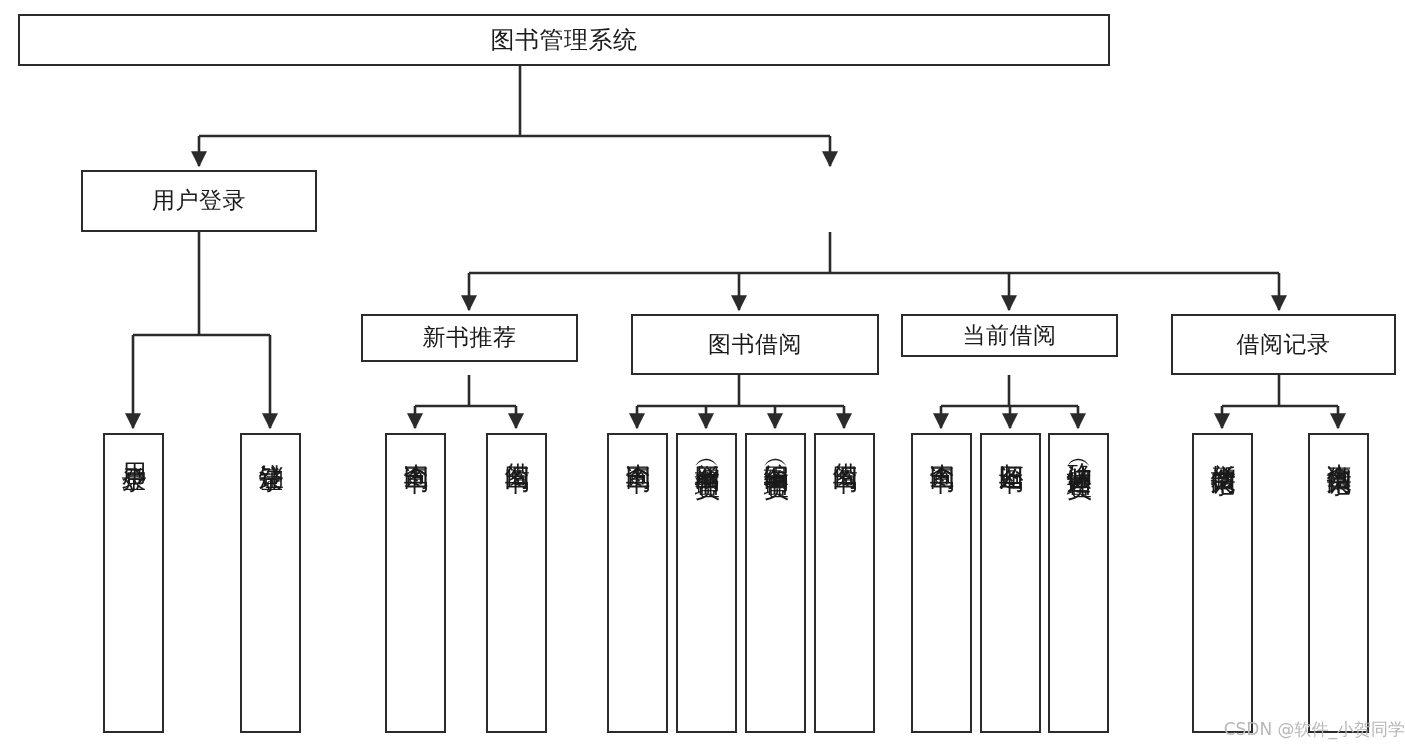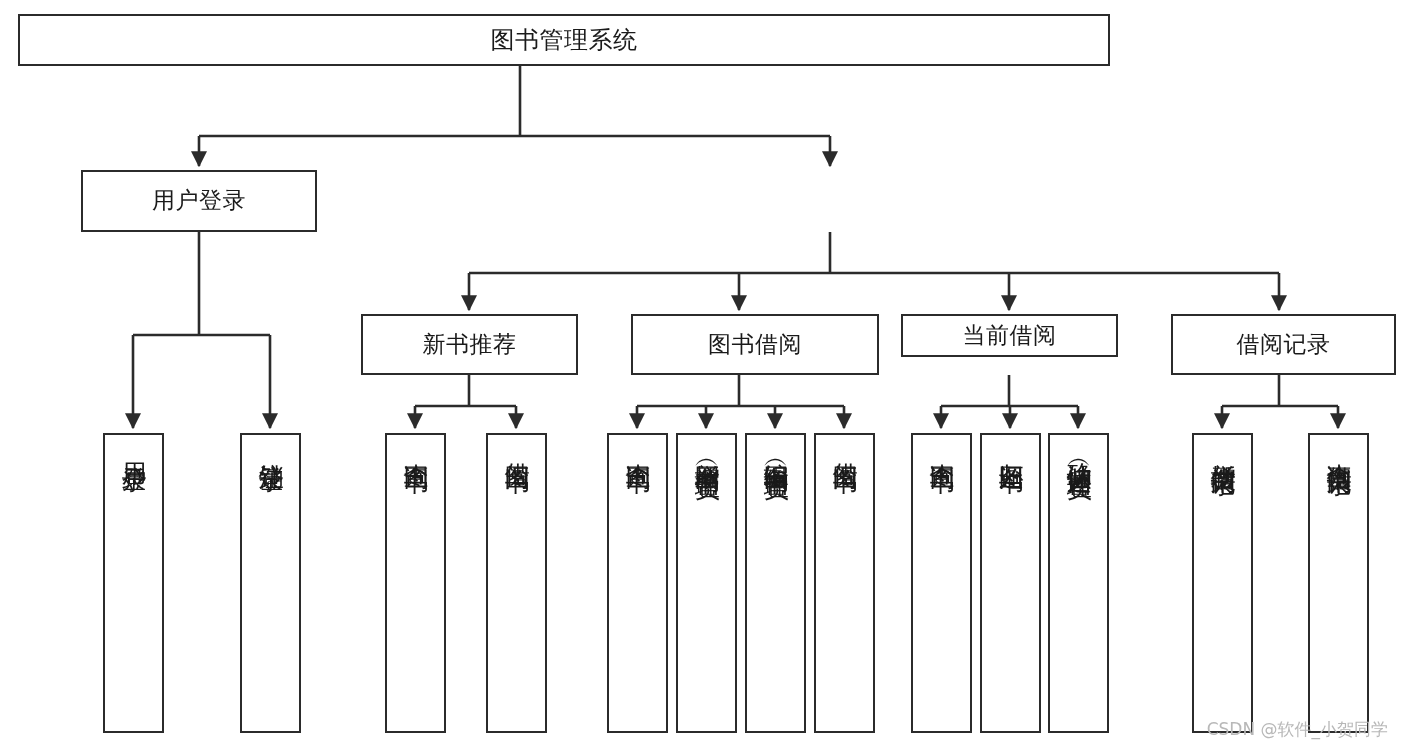--- a/index.html
+++ b/index.html
@@ -59,21 +59,21 @@
   .node.v .node-label {
     writing-mode: vertical-rl;
     text-orientation: upright;
     font-size: 25px;
     line-height: 1.05;
     letter-spacing: 2px;
     white-space: nowrap;
   }
   .watermark {
     position: absolute;
-    right: 17px;
+    right: 0;
     bottom: 6px;
     font-size: 17px;
     color: #b8b8b8;
     white-space: nowrap;
     user-select: none;
     text-align: right;
   }
 </style>
 </head>
 <body>
@@ -131,21 +131,21 @@
   </svg>
 
   <div class="node h root" style="left:18px; top:14px; width:1092px; height:52px;">
     <span class="node-label">图书管理系统</span>
   </div>
 
   <div class="node h" style="left:81px; top:170px; width:236px; height:62px;">
     <span class="node-label">用户登录</span>
   </div>
 
-  <div class="node h" style="left:361px; top:314px; width:217px; height:61px;">
+  <div class="node h" style="left:361px; top:314px; width:217px; height:48px;">
     <span class="node-label">新书推荐</span>
   </div>
   <div class="node h" style="left:631px; top:314px; width:248px; height:61px;">
     <span class="node-label">图书借阅</span>
   </div>
   <div class="node h" style="left:901px; top:314px; width:217px; height:43px;">
     <span class="node-label">当前借阅</span>
   </div>
   <div class="node h" style="left:1171px; top:314px; width:225px; height:61px;">
     <span class="node-label">借阅记录</span>

